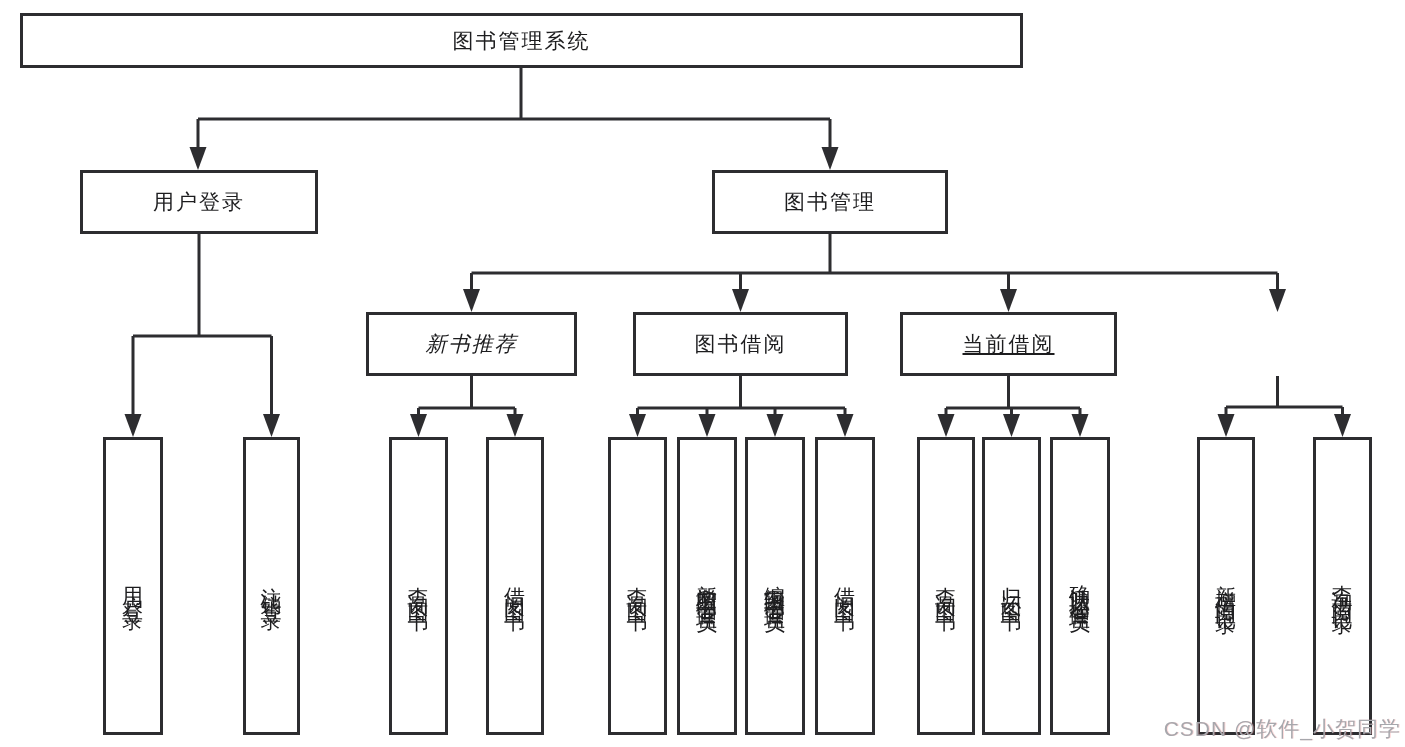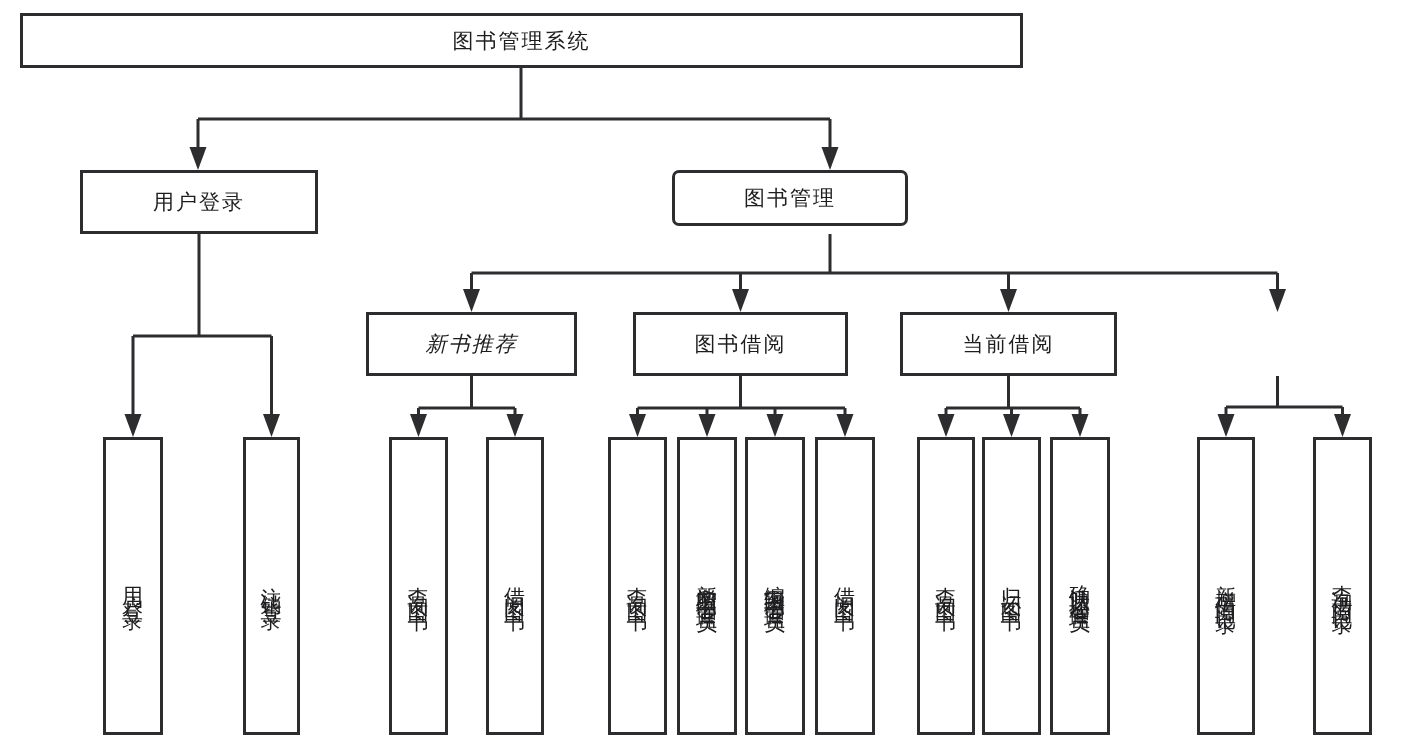--- a/index.html
+++ b/index.html
@@ -91,38 +91,39 @@
       <polygon points="1003,414 1020,414 1011.5,437"></polygon>
       <polygon points="1071.5,414 1088.5,414 1080,437"></polygon>
       <polygon points="1217.5,414 1234.5,414 1226,437"></polygon>
       <polygon points="1334,414 1351,414 1342.5,437"></polygon>
     </g>
   </svg>
 
   <div class="box" style="left:20px; top:13px; width:1003px; height:55px;">图书管理系统</div>
 
   <div class="box" style="left:80px; top:170px; width:238px; height:64px;">用户登录</div>
-  <div class="box" style="left:672px; top:170px; width:236px; height:56px;border-radius:7px;">图书管理</div>
+  <div class="box" style="left:712px; top:170px; width:236px; height:64px;">图书管理</div>
 
   <div class="box" style="left:366px; top:312px; width:211px; height:64px;font-style:italic;">新书推荐</div>
   <div class="box" style="left:633px; top:312px; width:215px; height:64px;">图书借阅</div>
-  <div class="box" style="left:900px; top:312px; width:217px; height:64px;">当前借阅</div>
+  <div class="box" style="left:900px; top:312px; width:217px; height:64px;text-decoration:underline;">当前借阅</div>
 
   <div class="vbox" style="left:103px; top:437px; width:60px; height:298px;">用户登录</div>
   <div class="vbox" style="left:243px; top:437px; width:57px; height:298px;">注销登录</div>
 
   <div class="vbox" style="left:389px; top:437px; width:59px; height:298px;">查询图书</div>
   <div class="vbox" style="left:486px; top:437px; width:58px; height:298px;">借阅图书</div>
 
   <div class="vbox" style="left:608px; top:437px; width:59px; height:298px;">查询图书</div>
   <div class="vbox" style="left:677px; top:437px; width:60px; height:298px; letter-spacing:4px;">新增图书（管理员）</div>
   <div class="vbox" style="left:745px; top:437px; width:60px; height:298px; letter-spacing:4px;">编辑图书（管理员）</div>
   <div class="vbox" style="left:815px; top:437px; width:60px; height:298px;">借阅图书</div>
 
   <div class="vbox" style="left:917px; top:437px; width:58px; height:298px;">查询图书</div>
   <div class="vbox" style="left:982px; top:437px; width:59px; height:298px;">归还图书</div>
   <div class="vbox" style="left:1050px; top:437px; width:60px; height:298px; letter-spacing:4px;">确认归还（管理员）</div>
 
   <div class="vbox" style="left:1197px; top:437px; width:58px; height:298px; letter-spacing:6px;">新增借阅记录</div>
   <div class="vbox" style="left:1313px; top:437px; width:59px; height:298px; letter-spacing:6px;">查询借阅记录</div>
 
+  <div class="watermark">CSDN @软件_小贺同学</div>
 
 </div>
 
 </body></html>

